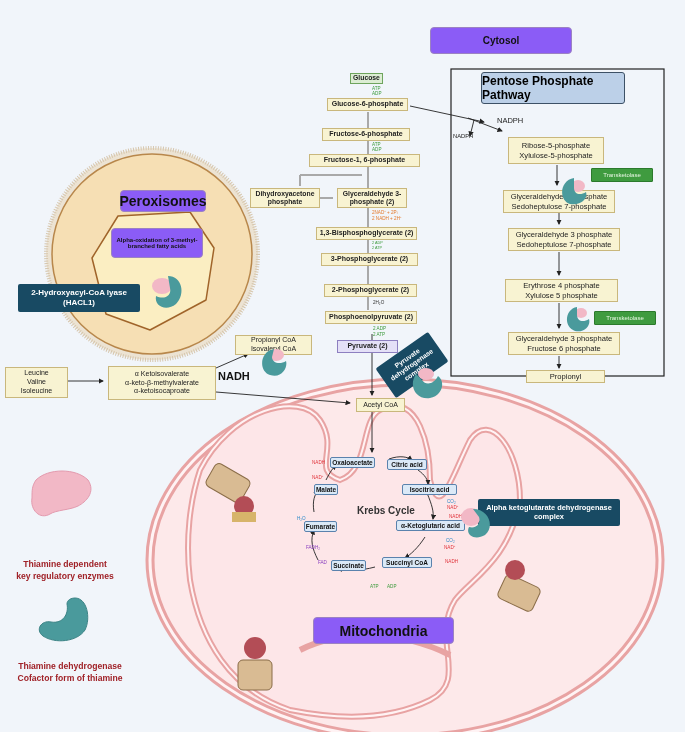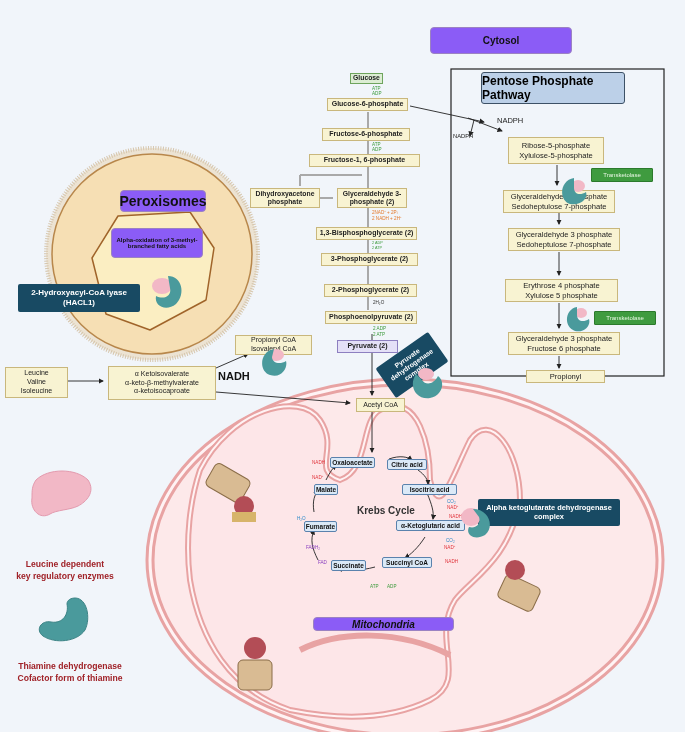--- a/index.html
+++ b/index.html
@@ -87,21 +87,21 @@
     <line x1="368" y1="240" x2="368" y2="254"></line>
     <line x1="368" y1="266" x2="368" y2="284"></line>
     <line x1="368" y1="296" x2="368" y2="310"></line>
     <line x1="320" y1="198" x2="333" y2="198"></line>
     <line x1="300" y1="186" x2="300" y2="175"></line>
       <line x1="300" y1="175" x2="362" y2="175"></line>
   </g>
 </svg>
 
 <div class="title-box" style="left:430px;top:27px;width:142px;height:27px;font-size:10px;">Cytosol</div>
-<div class="title-box" style="left:313px;top:617px;width:141px;height:14px;font-size:10px;font-style:italic;">Mitochondria</div>
+<div class="title-box" style="left:313px;top:617px;width:141px;height:27px;font-size:14px;">Mitochondria</div>
 <div class="title-box" style="left:120px;top:190px;width:86px;height:22px;font-size:14px;">Peroxisomes</div>
 <div class="title-box" style="left:111px;top:228px;width:92px;height:30px;font-size:6px;padding:1px 4px;">Alpha-oxidation of 3-methyl-branched fatty acids</div>
 
 <div class="dark-label" style="left:18px;top:284px;width:122px;height:28px;font-size:8px;">2-Hydroxyacyl-CoA lyase (HACL1)</div>
 <div class="dark-label" style="left:478px;top:499px;width:142px;height:27px;font-size:7.4px;text-align:center;">Alpha ketoglutarate dehydrogenase complex</div>
 <div class="dark-label" style="left:380px;top:347px;width:64px;height:36px;font-size:6.8px;transform:rotate(-35deg);">Pyruvate dehydrogenase complex</div>
 <div class="abs" style="left:218px;top:370px;font-size:11px;font-weight:bold;color:#111;">NADH</div>
 <div class="abs" style="left:357px;top:505px;font-size:10px;font-weight:bold;color:#333;">Krebs Cycle</div>
 
 <div class="box gly green-box" style="left:350px;top:73px;width:33px;height:11px;font-size:6.8px;">Glucose</div>
@@ -201,19 +201,19 @@
     <path d="M12,2 C0,4 -2,22 10,26 C20,28 26,20 24,14 C18,18 12,16 12,10 Z" fill="#4a9a9c"></path>
   </svg>
 <svg class="abs" style="left:455px;top:505px;" width="40" height="34">
     <ellipse cx="16" cy="12" rx="10" ry="9" fill="#f2b8c6"></ellipse>
     <path d="M18,4 C34,4 40,22 30,30 C20,36 10,30 14,22 C22,24 26,18 24,12 Z" fill="#4a9a9c"></path>
   </svg>
 
 <svg class="abs" style="left:28px;top:470px;" width="70" height="60">
     <path d="M8,10 C20,-2 48,-2 60,10 C68,22 58,32 50,36 C42,40 28,40 22,44 C12,50 2,40 4,28 C4,20 4,16 8,10 Z" fill="#f2b8c6" stroke="#e39aae"></path>
   </svg>
-<div class="legend" style="left:10px;top:558px;width:110px;white-space:pre;"><span>Leucine dependent
+<div class="legend" style="left:10px;top:558px;width:110px;white-space:pre;"><span>Thiamine dependent
 key regulatory enzymes</span></div>
 <svg class="abs" style="left:35px;top:594px;" width="60" height="52">
     <path d="M40,4 C52,4 56,24 50,36 C42,48 20,50 8,42 C0,36 6,26 16,28 C28,30 34,20 32,10 C32,6 36,4 40,4 Z" fill="#4a9a9c" stroke="#3d8486"></path>
   </svg>
 <div class="legend" style="left:10px;top:660px;width:120px;white-space:pre;"><span>Thiamine dehydrogenase
 Cofactor form of thiamine</span></div>
 
 </body></html>

